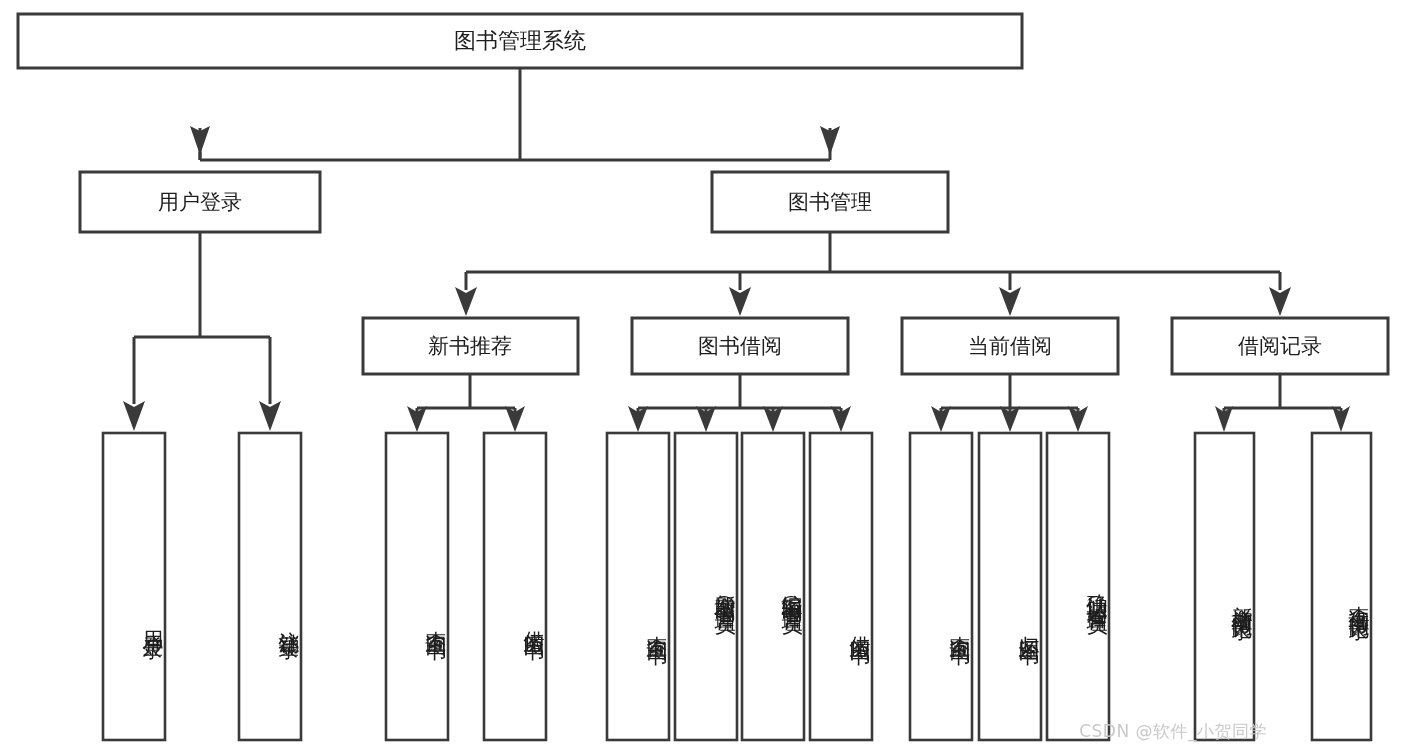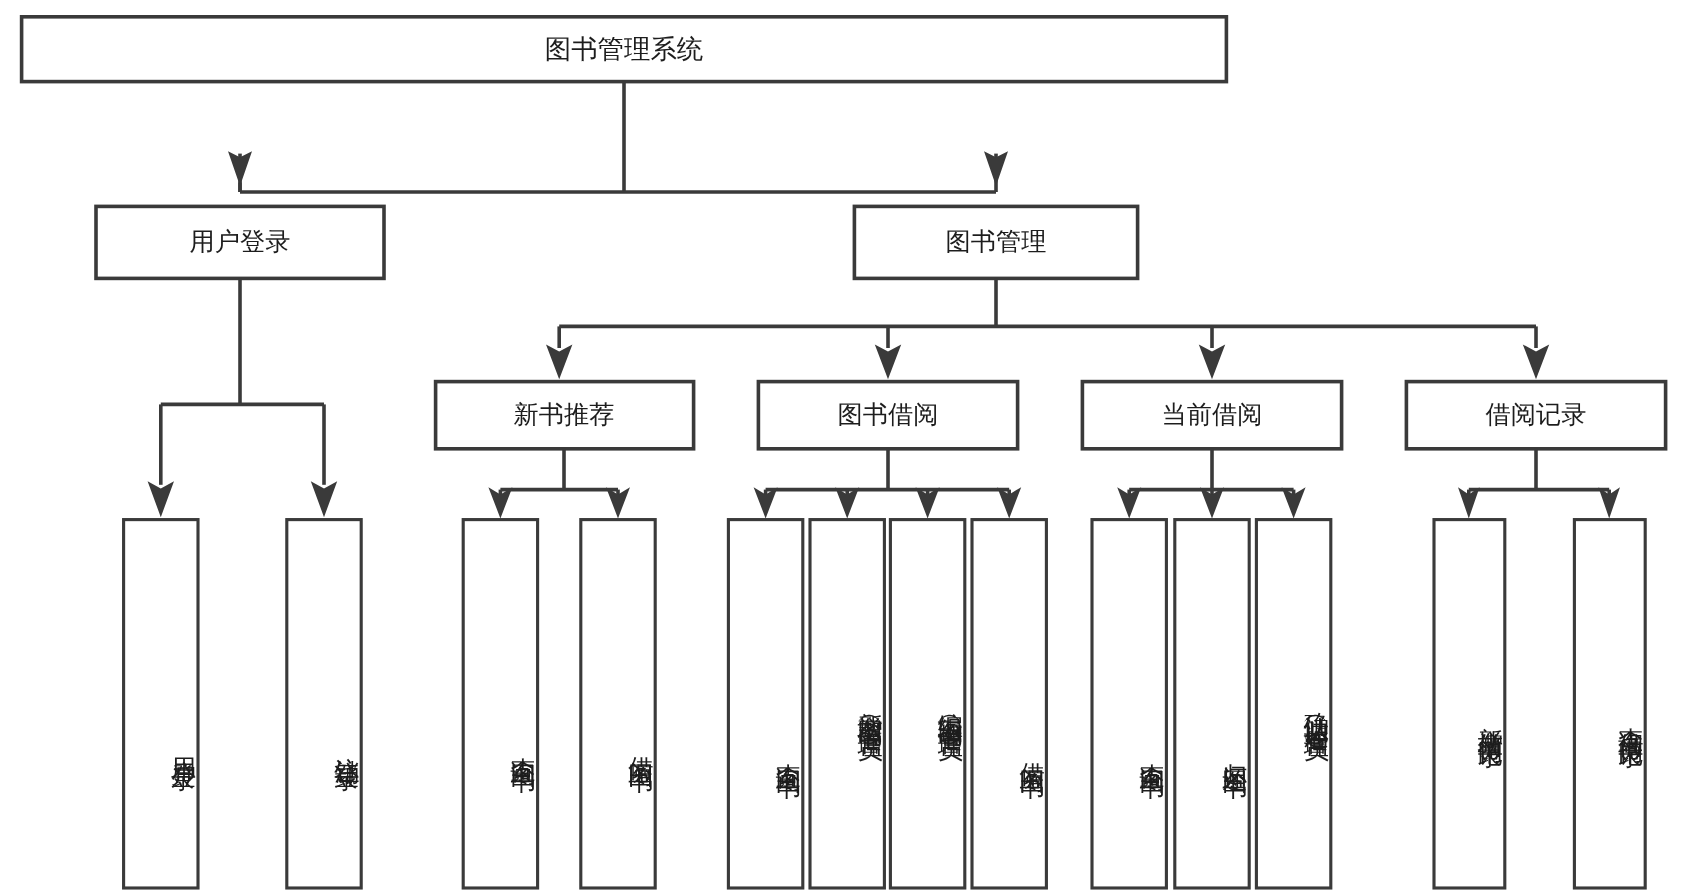--- a/index.html
+++ b/index.html
@@ -209,14 +209,15 @@
   <div class="vlabel" style="left:742px; top:440px; width:62px; height:300px;">编辑图书（管理员）</div>
   <div class="vlabel" style="left:810px; top:510px; width:62px; height:230px;">借阅图书</div>
 
   <div class="vlabel" style="left:910px; top:510px; width:62px; height:230px;">查询图书</div>
   <div class="vlabel" style="left:979px; top:510px; width:62px; height:230px;">归还图书</div>
   <div class="vlabel" style="left:1047px; top:440px; width:62px; height:300px;">确认归还（管理员）</div>
 
   <div class="vlabel" style="left:1195px; top:455px; width:59px; height:285px;">新增借阅记录</div>
   <div class="vlabel" style="left:1312px; top:455px; width:59px; height:285px;">查询借阅记录</div>
 
+  <div class="watermark">CSDN @软件_小贺同学</div>
 
 </div>
 
 </body></html>

